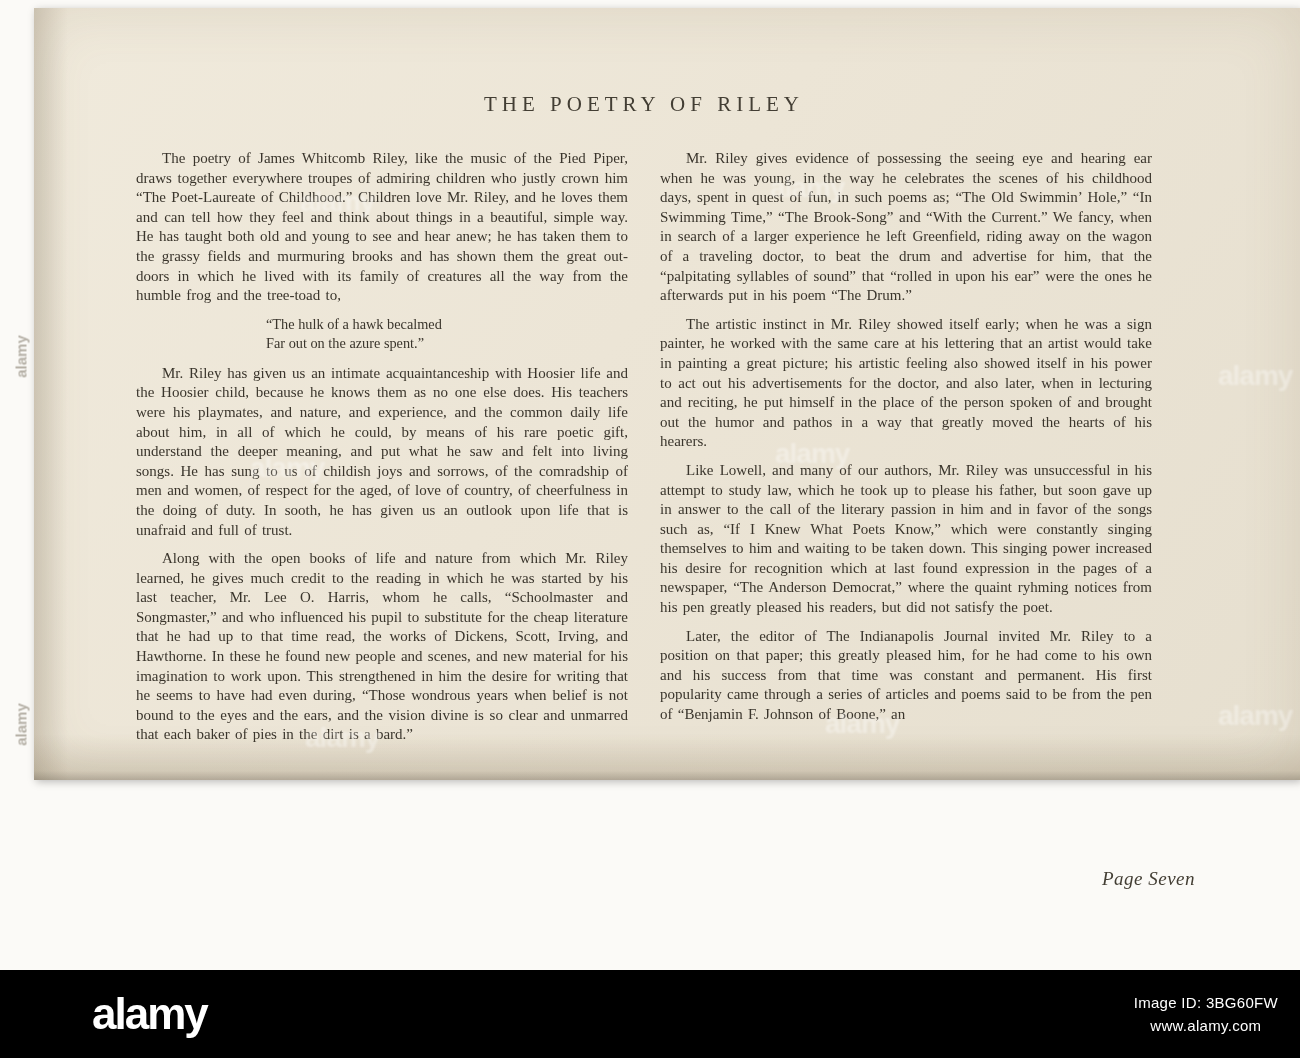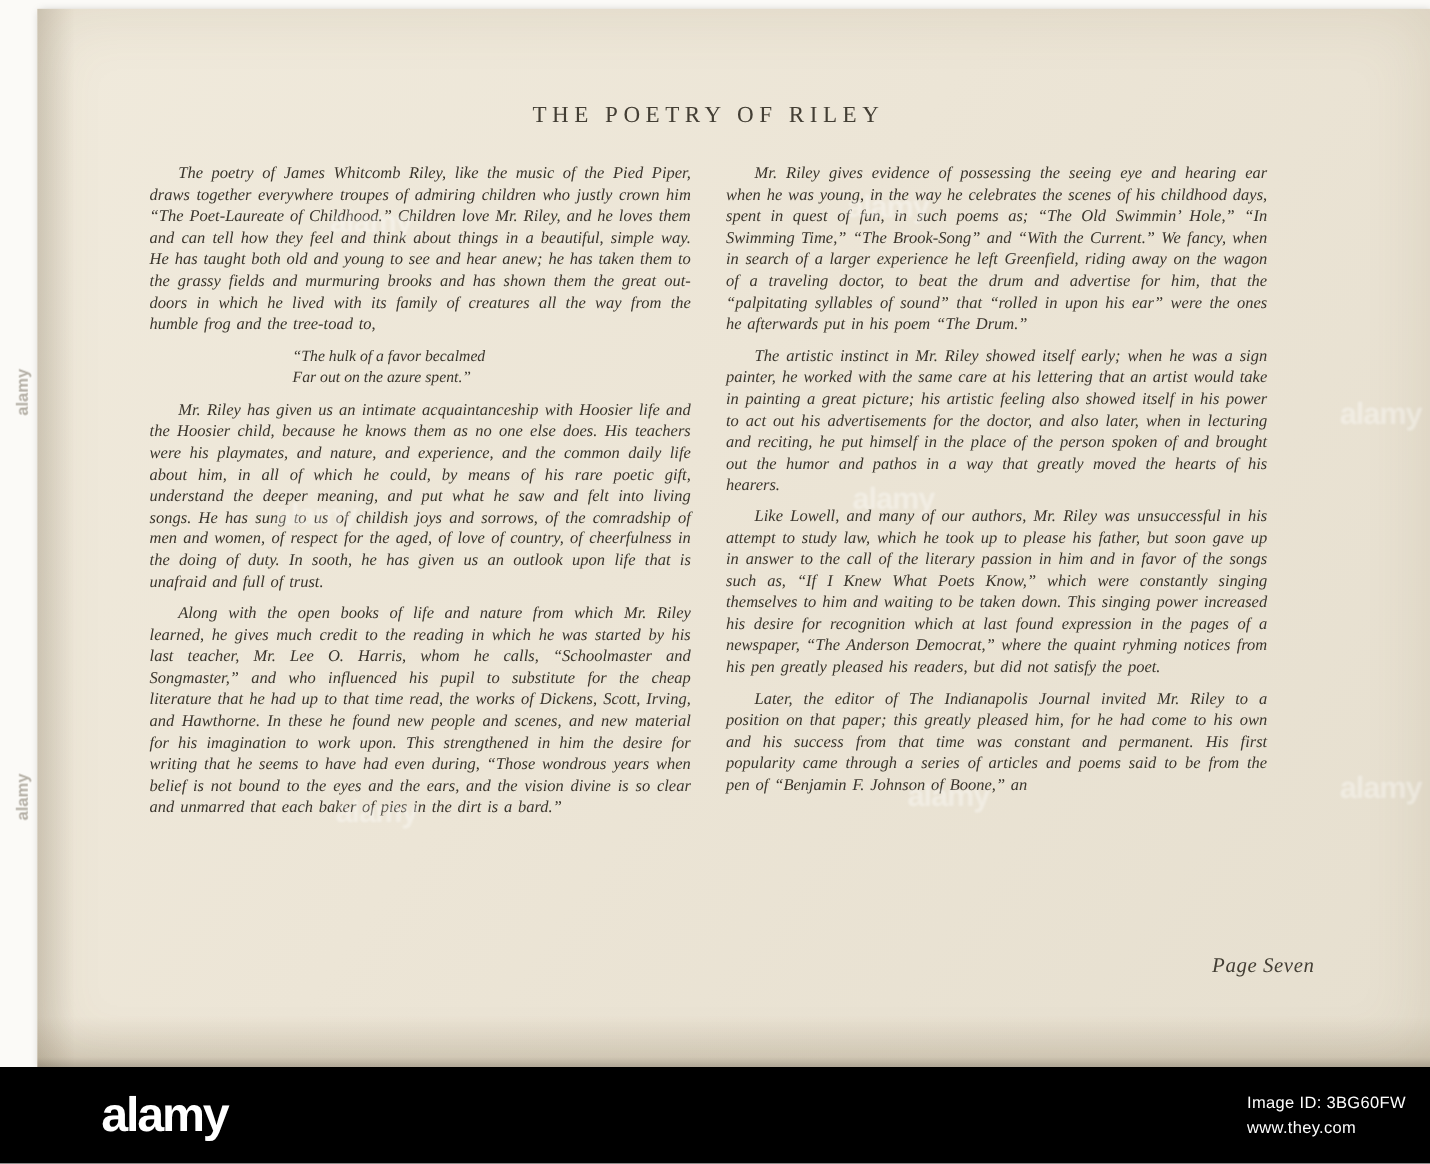--- a/index.html
+++ b/index.html
@@ -13,21 +13,21 @@
     background: #fbfaf7;
     overflow: hidden;
   }
 
   
   .paper {
     position: absolute;
     left: 34px;
     top: 8px;
     right: 0;
-    height: 962px;
+    height: 772px;
     background: linear-gradient(125deg, #f0ead codice 0%, #ece5d6 45%, #e6dfcf 100%);
     background: linear-gradient(125deg, #f0eadc 0%, #ece5d6 45%, #e6dfcf 100%);
     box-shadow: inset 0 0 60px rgba(120, 100, 66, 0.14), 2px 2px 8px rgba(0,0,0,0.25);
     padding: 84px 148px 0 102px;
     color: #3a352c;
   }
   .paper::before { 
     content: "";
     position: absolute;
     left: 0; top: 0; bottom: 0;
@@ -51,21 +51,21 @@
     text-align: center;
     color: #433e34;
     margin-bottom: 32px;
     white-space: nowrap;
   }
 
   .columns {
     display: flex;
     gap: 32px;
   }
-  .col { flex: 1 1 0; min-width: 0; font-style: italic; }
+  .col { flex: 1 1 0; min-width: 0; }
 
   .para {
     font-size: 15px;
     line-height: 19.6px;
     text-align: justify;
     text-indent: 26px;
     margin-bottom: 9px;
     word-spacing: 1.5px;
     color: #3a352c;
   }
@@ -127,39 +127,39 @@
     color: #ffffff;
     font-family: "Liberation Sans", sans-serif;
   }
   .alamy-logo {
     font-size: 44px;
     font-weight: bold;
     letter-spacing: -2px;
     line-height: 1;
   }
   .bar-right {
-    text-align: left;
+    text-align: center;
     font-size: 15px;
     line-height: 23px;
     letter-spacing: 0.3px;
   }
 </style>
 </head>
 <body>
 
 <div class="frame">
 
   <div class="paper">
     <h1 class="title">THE POETRY OF RILEY</h1>
 
     <div class="columns">
       <div class="col">
         <p class="para">The poetry of James Whitcomb Riley, like the music of the Pied Piper, draws together everywhere troupes of admiring children who justly crown him “The Poet-Laureate of Childhood.” Children love Mr. Riley, and he loves them and can tell how they feel and think about things in a beautiful, simple way. He has taught both old and young to see and hear anew; he has taken them to the grassy fields and murmuring brooks and has shown them the great out-doors in which he lived with its family of creatures all the way from the humble frog and the tree-toad to,</p>
         <div class="quote">
-          <div class="quote-line">“The hulk of a favor becalmed</div>
+          <div class="quote-line">“The hulk of a hawk becalmed</div>
           <div class="quote-line">Far out on the azure spent.”</div>
         </div>
         <p class="para">Mr. Riley has given us an intimate acquaintanceship with Hoosier life and the Hoosier child, because he knows them as no one else does. His teachers were his playmates, and nature, and experience, and the common daily life about him, in all of which he could, by means of his rare poetic gift, understand the deeper meaning, and put what he saw and felt into living songs. He has sung to us of childish joys and sorrows, of the comradship of men and women, of respect for the aged, of love of country, of cheerfulness in the doing of duty. In sooth, he has given us an outlook upon life that is unafraid and full of trust.</p>
         <p class="para">Along with the open books of life and nature from which Mr. Riley learned, he gives much credit to the reading in which he was started by his last teacher, Mr. Lee O. Harris, whom he calls, “Schoolmaster and Songmaster,” and who influenced his pupil to substitute for the cheap literature that he had up to that time read, the works of Dickens, Scott, Irving, and Hawthorne. In these he found new people and scenes, and new material for his imagination to work upon. This strengthened in him the desire for writing that he seems to have had even during, “Those wondrous years when belief is not bound to the eyes and the ears, and the vision divine is so clear and unmarred that each baker of pies in the dirt is a bard.”</p>
       </div>
 
       <div class="col">
         <p class="para">Mr. Riley gives evidence of possessing the seeing eye and hearing ear when he was young, in the way he celebrates the scenes of his childhood days, spent in quest of fun, in such poems as; “The Old Swimmin’ Hole,” “In Swimming Time,” “The Brook-Song” and “With the Current.” We fancy, when in search of a larger experience he left Greenfield, riding away on the wagon of a traveling doctor, to beat the drum and advertise for him, that the “palpitating syllables of sound” that “rolled in upon his ear” were the ones he afterwards put in his poem “The Drum.”</p>
         <p class="para">The artistic instinct in Mr. Riley showed itself early; when he was a sign painter, he worked with the same care at his lettering that an artist would take in painting a great picture; his artistic feeling also showed itself in his power to act out his advertisements for the doctor, and also later, when in lecturing and reciting, he put himself in the place of the person spoken of and brought out the humor and pathos in a way that greatly moved the hearts of his hearers.</p>
         <p class="para">Like Lowell, and many of our authors, Mr. Riley was unsuccessful in his attempt to study law, which he took up to please his father, but soon gave up in answer to the call of the literary passion in him and in favor of the songs such as, “If I Knew What Poets Know,” which were constantly singing themselves to him and waiting to be taken down. This singing power increased his desire for recognition which at last found expression in the pages of a newspaper, “The Anderson Democrat,” where the quaint ryhming notices from his pen greatly pleased his readers, but did not satisfy the poet.</p>
@@ -179,17 +179,17 @@
   <span class="wm" style="left:1218px; top:360px;">alamy</span>
   <span class="wm" style="left:1218px; top:700px;">alamy</span>
 
   <span class="wm-side" style="left:-24px; top:348px;">alamy</span>
   <span class="wm-side" style="left:-24px; top:716px;">alamy</span>
 
   <div class="bottom-bar">
     <div class="alamy-logo">alamy</div>
     <div class="bar-right">
       <div class="image-id">Image ID: 3BG60FW</div>
-      <div class="image-url">www.they.com</div>
+      <div class="image-url">www.alamy.com</div>
     </div>
   </div>
 
 </div>
 
 </body></html>

